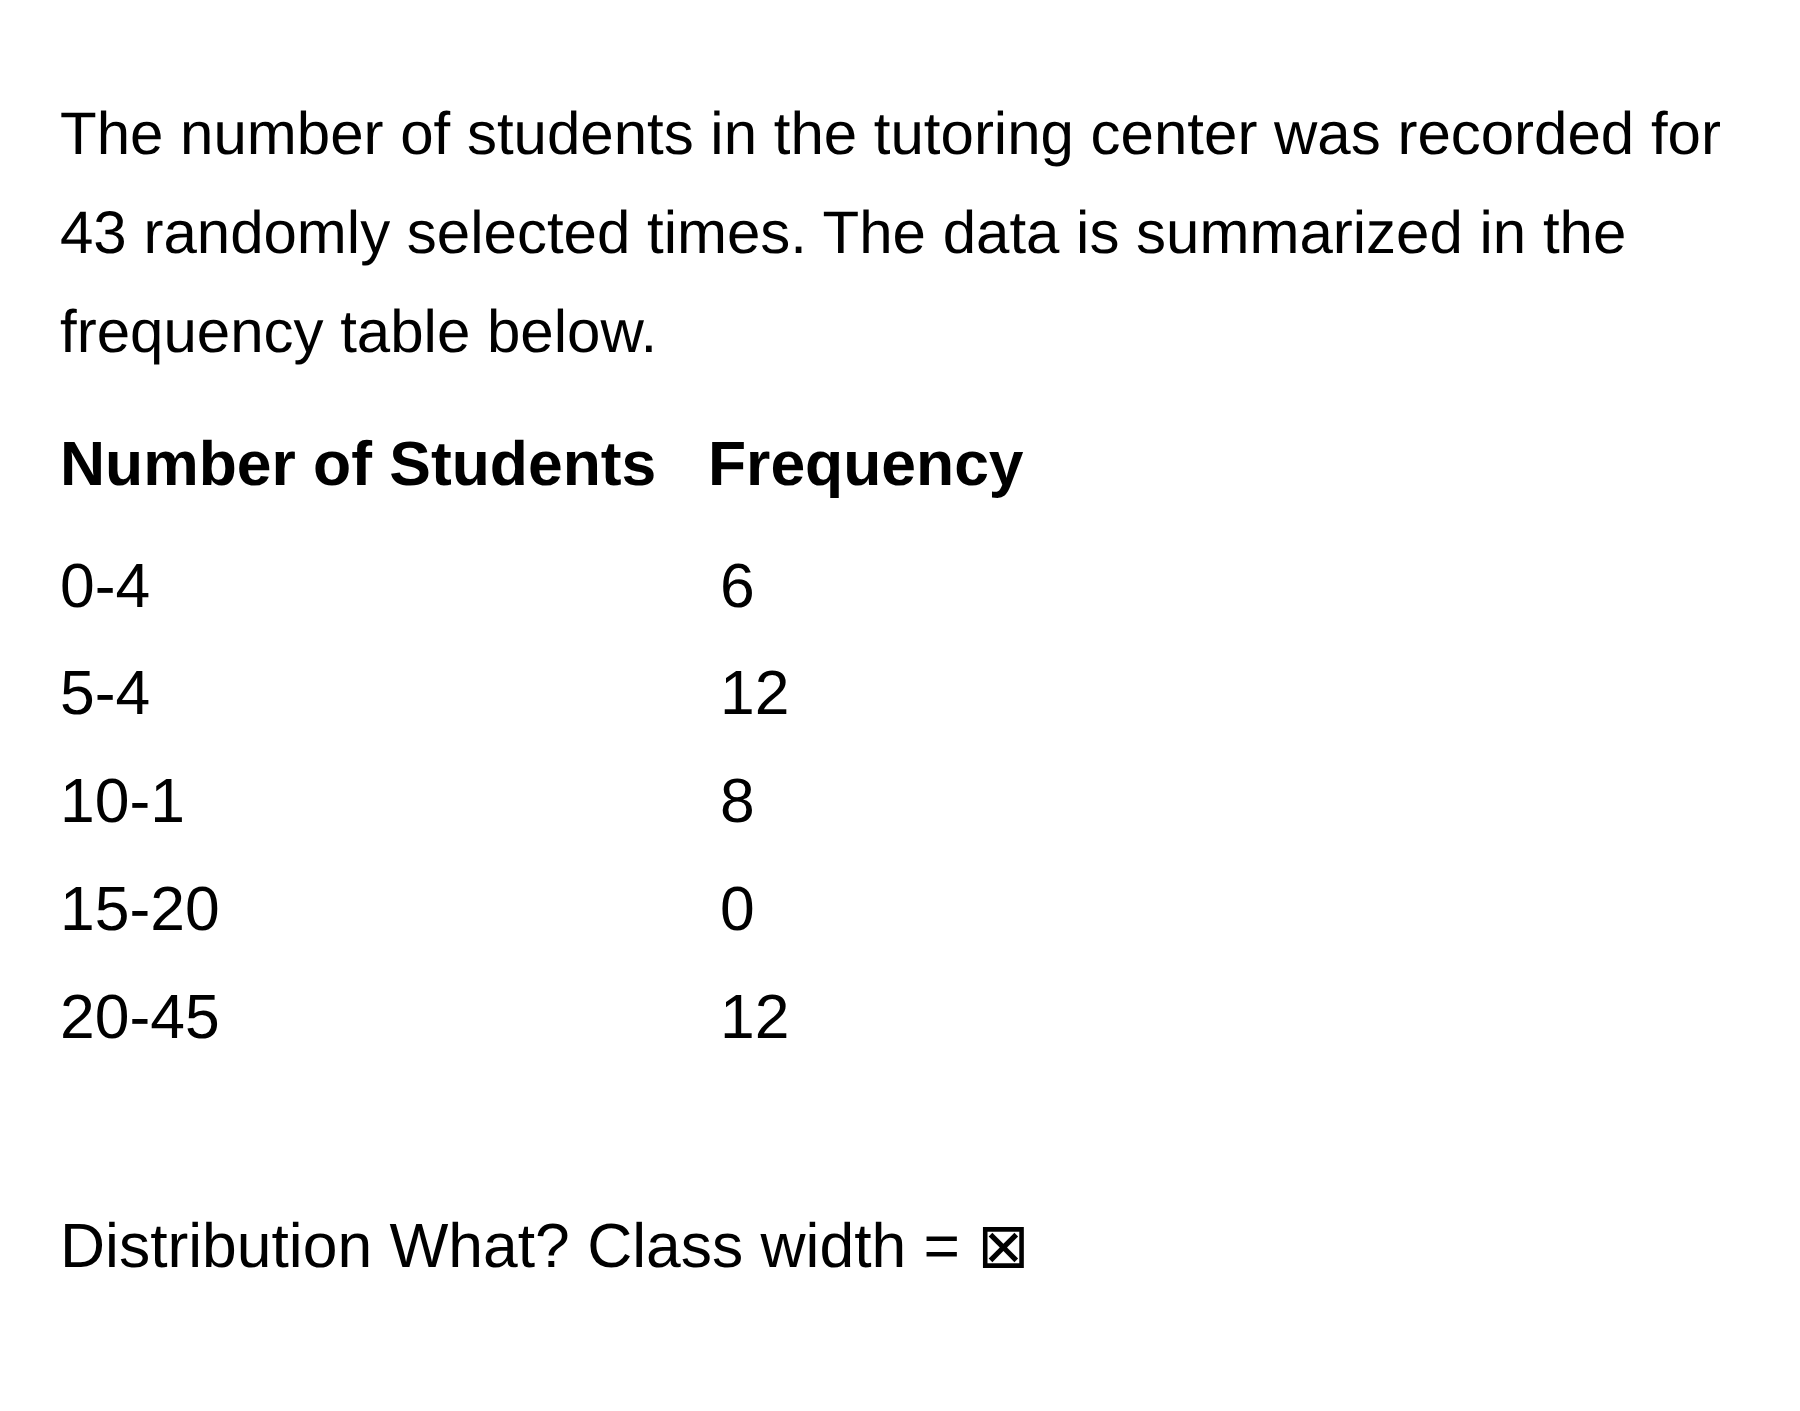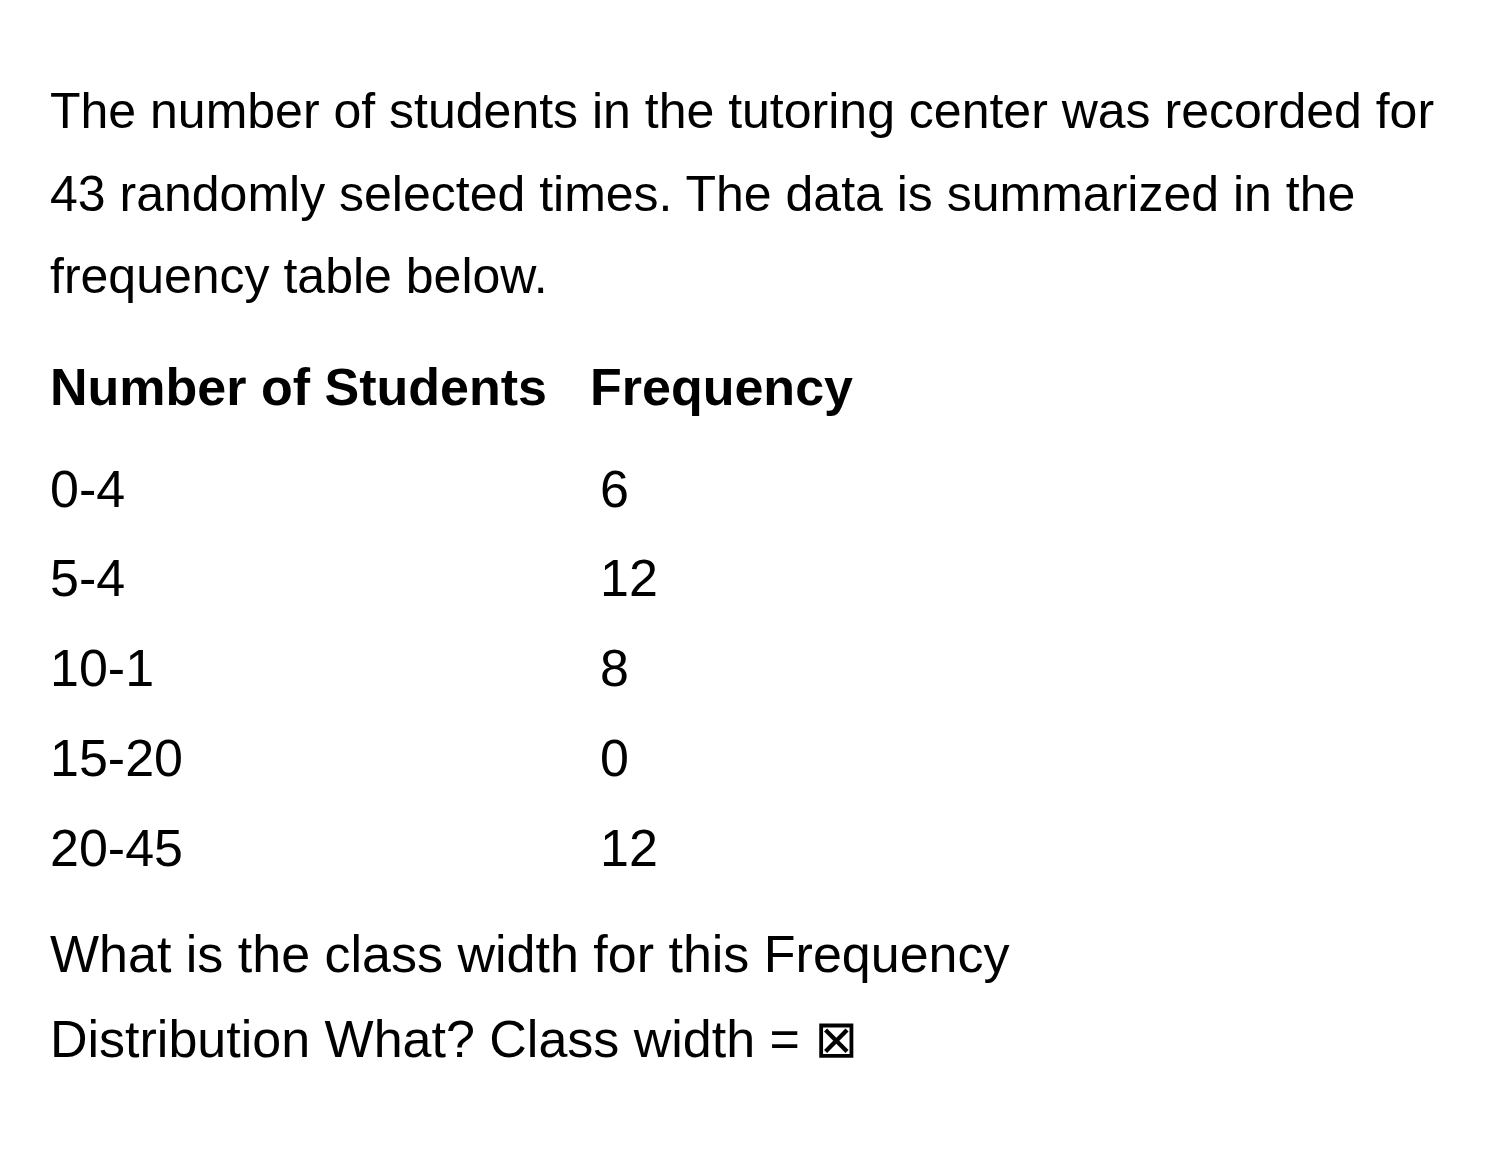--- a/index.html
+++ b/index.html
@@ -81,15 +81,15 @@
 
 <div class="table-row">
   <span class="row-col1">15-20</span><span class="row-col2">0</span>
 </div>
 
 <div class="table-row">
   <span class="row-col1">20-45</span><span class="row-col2">12</span>
 </div>
 
 <div class="question-text">
-  <span>What is the class width for this Frequency</span><br>
+  <br>
   <span>Distribution What? Class width = </span><span class="placeholder-box">⊠</span>
 </div>
 
 </body></html>

